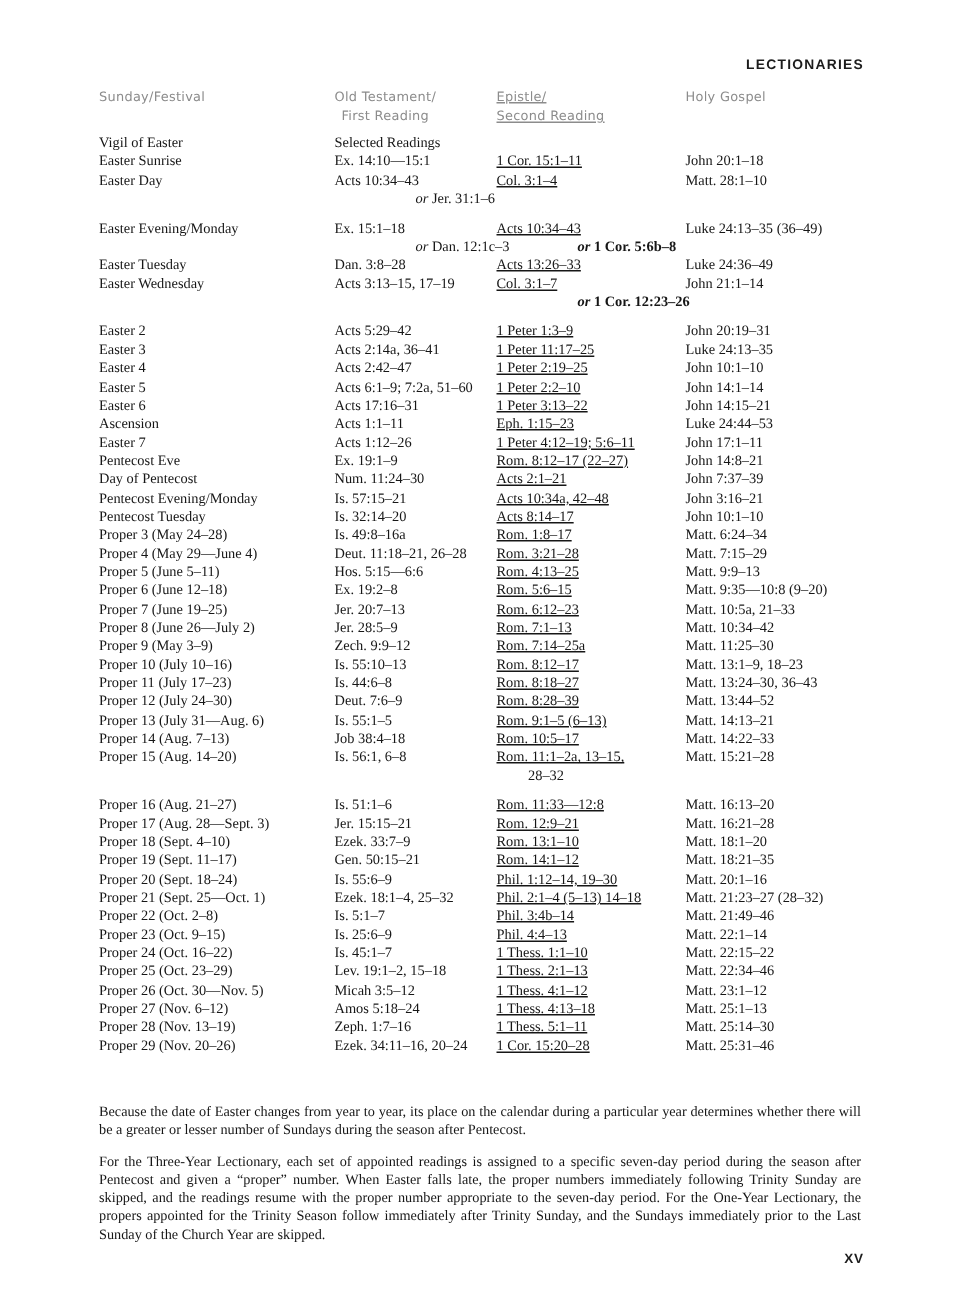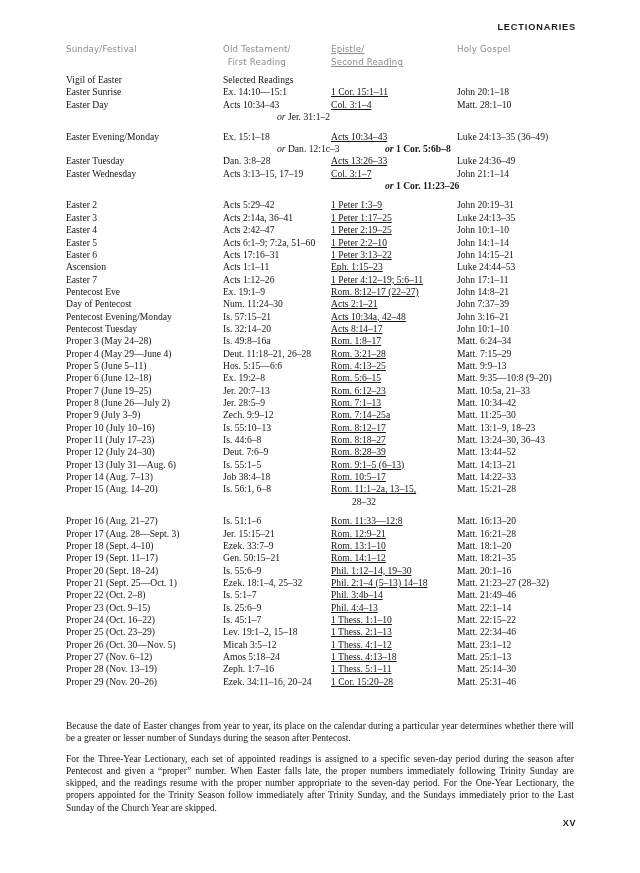--- a/index.html
+++ b/index.html
@@ -10,21 +10,21 @@
   body {
     width: 640px;
     height: 873px;
     position: relative;
     font-family: "Liberation Serif", "DejaVu Serif", serif;
     color: #141414;
     overflow: hidden;
   }
   .page {
     position: absolute;
-    left: 0; top: 0;
+    left: 0; top: 16px;
     width: 640px;
     height: 693px;
     box-sizing: border-box;
     padding: 0;
   }
 
   
   .running-head {
     position: absolute;
     right: 64px;
@@ -144,21 +144,21 @@
         <div class="cell c2">1 Cor. 15:1–11</div>
         <div class="cell c3">John 20:1–18</div>
       </div>
       <div class="row">
         <div class="cell c0">Easter Day</div>
         <div class="cell c1">Acts 10:34–43</div>
         <div class="cell c2">Col. 3:1–4</div>
         <div class="cell c3">Matt. 28:1–10</div>
       </div>
       <div class="row cont">
-        <div class="cell indent1"><span class="ital">or </span><span>Jer. 31:1–2</span></div>
+        <div class="cell indent1"><span class="ital">or </span><span>Jer. 31:1–6</span></div>
       </div>
       <div class="row gap-before">
         <div class="cell c0">Easter Evening/Monday</div>
         <div class="cell c1">Ex. 15:1–18</div>
         <div class="cell c2">Acts 10:34–43</div>
         <div class="cell c3">Luke 24:13–35 (36–49)</div>
       </div>
       <div class="row cont">
         <div class="cell indent1"><span class="ital">or </span><span>Dan. 12:1c–3</span></div>
         <div class="cell indent2"><span class="ital">or </span><span>1 Cor. 5:6b–8</span></div>
@@ -169,32 +169,32 @@
         <div class="cell c2">Acts 13:26–33</div>
         <div class="cell c3">Luke 24:36–49</div>
       </div>
       <div class="row">
         <div class="cell c0">Easter Wednesday</div>
         <div class="cell c1">Acts 3:13–15, 17–19</div>
         <div class="cell c2">Col. 3:1–7</div>
         <div class="cell c3">John 21:1–14</div>
       </div>
       <div class="row cont">
-        <div class="cell indent2"><span class="ital">or </span><span>1 Cor. 11:23–26</span></div>
+        <div class="cell indent2"><span class="ital">or </span><span>1 Cor. 12:23–26</span></div>
       </div>
       <div class="row gap-before">
         <div class="cell c0">Easter 2</div>
         <div class="cell c1">Acts 5:29–42</div>
         <div class="cell c2">1 Peter 1:3–9</div>
         <div class="cell c3">John 20:19–31</div>
       </div>
       <div class="row">
         <div class="cell c0">Easter 3</div>
         <div class="cell c1">Acts 2:14a, 36–41</div>
-        <div class="cell c2">1 Peter 1:17–25</div>
+        <div class="cell c2">1 Peter 11:17–25</div>
         <div class="cell c3">Luke 24:13–35</div>
       </div>
       <div class="row">
         <div class="cell c0">Easter 4</div>
         <div class="cell c1">Acts 2:42–47</div>
         <div class="cell c2">1 Peter 2:19–25</div>
         <div class="cell c3">John 10:1–10</div>
       </div>
       <div class="row">
         <div class="cell c0">Easter 5</div>
@@ -274,21 +274,21 @@
         <div class="cell c2">Rom. 6:12–23</div>
         <div class="cell c3">Matt. 10:5a, 21–33</div>
       </div>
       <div class="row">
         <div class="cell c0">Proper 8 (June 26—July 2)</div>
         <div class="cell c1">Jer. 28:5–9</div>
         <div class="cell c2">Rom. 7:1–13</div>
         <div class="cell c3">Matt. 10:34–42</div>
       </div>
       <div class="row">
-        <div class="cell c0">Proper 9 (July 3–9)</div>
+        <div class="cell c0">Proper 9 (May 3–9)</div>
         <div class="cell c1">Zech. 9:9–12</div>
         <div class="cell c2">Rom. 7:14–25a</div>
         <div class="cell c3">Matt. 11:25–30</div>
       </div>
       <div class="row">
         <div class="cell c0">Proper 10 (July 10–16)</div>
         <div class="cell c1">Is. 55:10–13</div>
         <div class="cell c2">Rom. 8:12–17</div>
         <div class="cell c3">Matt. 13:1–9, 18–23</div>
       </div>

